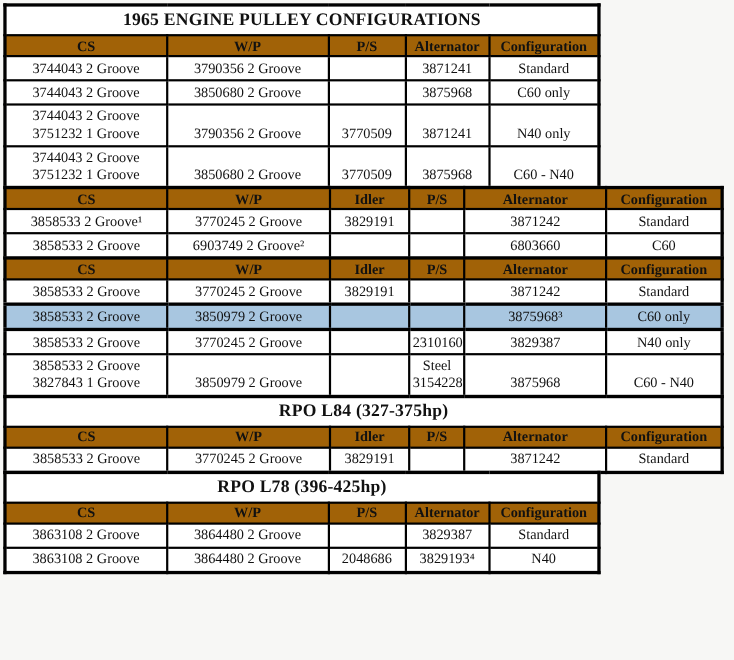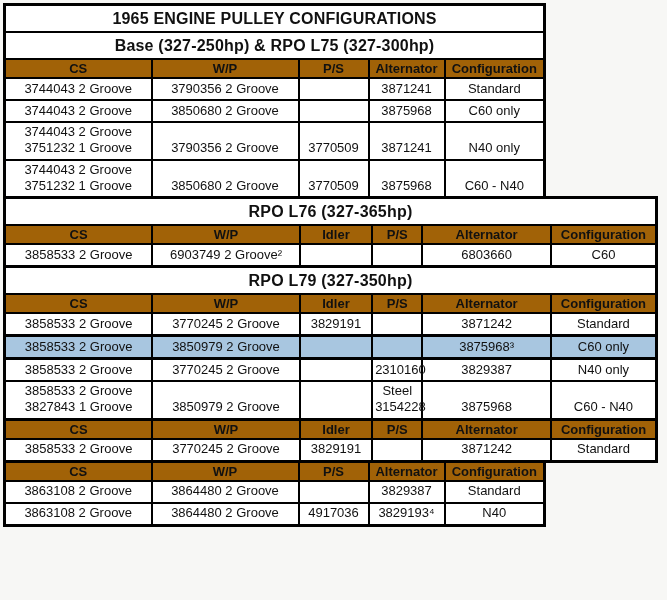--- a/index.html
+++ b/index.html
@@ -12,20 +12,21 @@
     height: 600px;
     font-family: "Liberation Sans", sans-serif;
     color: #111;
     padding: 3px 0 0 3px;
     box-sizing: border-box;
   }
   table.sec {
     border-collapse: collapse;
     table-layout: fixed;
     background: #fff;
+    font-family: Liberation Serif, serif;
   }
   table.sec + table.sec {
     margin-top: -3px;
   }
   table.sec, table.sec th, table.sec td {
     border: 2px solid #000;
   }
   table.sec {
     border-width: 3px;
   }
@@ -72,23 +73,20 @@
     <col style="width:147px">
       <col style="width:147px">
       <col style="width:70px">
     <col style="width:76px">
       <col style="width:100px">
   </colgroup>
   <thead>
     <tr>
       <th class="title-row" colspan="5">1965 ENGINE PULLEY CONFIGURATIONS</th>
     </tr>
-    <tr>
-      <th class="title-row" colspan="5">Base (327-250hp) &amp; RPO L75 (327-300hp)</th>
-    </tr>
     <tr class="cols">
         <th>CS</th>
         <th>W/P</th>
         <th>P/S</th>
         <th>Alternator</th>
         <th>Configuration</th>
       </tr>
   </thead>
   <tbody>
       <tr>
@@ -127,33 +125,38 @@
 <table class="sec w6">
   <colgroup>
     <col style="width:147px">
       <col style="width:147px">
       <col style="width:72px">
     <col style="width:50px">
       <col style="width:128px">
       <col style="width:105px">
   </colgroup>
   <thead>
-    <tr>
-      <th class="title-row" colspan="6">RPO L76 (327-365hp)</th>
-    </tr>
     <tr class="cols">
         <th>CS</th>
         <th>W/P</th>
         <th>Idler</th>
         <th>P/S</th>
         <th>Alternator</th>
         <th>Configuration</th>
       </tr>
   </thead>
   <tbody>
+      <tr>
+        <td>3858533  2 Groove¹</td>
+        <td>3770245  2 Groove</td>
+        <td>3829191</td>
+        <td></td>
+        <td>3871242</td>
+        <td>Standard</td>
+      </tr>
       <tr>
         <td>3858533  2 Groove</td>
         <td>6903749 2 Groove²</td>
         <td></td>
         <td></td>
         <td>6803660</td>
         <td>C60</td>
       </tr>
     </tbody>
 </table>
@@ -161,23 +164,20 @@
 <table class="sec w6">
   <colgroup>
     <col style="width:147px">
       <col style="width:147px">
       <col style="width:72px">
     <col style="width:50px">
       <col style="width:128px">
       <col style="width:105px">
   </colgroup>
   <thead>
-    <tr>
-      <th class="title-row" colspan="6">RPO L79 (327-350hp)</th>
-    </tr>
     <tr class="cols">
         <th>CS</th>
         <th>W/P</th>
         <th>Idler</th>
         <th>P/S</th>
         <th>Alternator</th>
         <th>Configuration</th>
       </tr>
   </thead>
   <tbody>
@@ -221,20 +221,23 @@
 <table class="sec w6">
   <colgroup>
     <col style="width:147px">
       <col style="width:147px">
       <col style="width:72px">
     <col style="width:50px">
       <col style="width:128px">
       <col style="width:105px">
   </colgroup>
   <thead>
+    <tr>
+      <th class="title-row" colspan="6">RPO L84 (327-375hp)</th>
+    </tr>
     <tr class="cols">
         <th>CS</th>
         <th>W/P</th>
         <th>Idler</th>
         <th>P/S</th>
         <th>Alternator</th>
         <th>Configuration</th>
       </tr>
   </thead>
   <tbody>
@@ -251,37 +254,40 @@
 
 <table class="sec w5">
   <colgroup>
     <col style="width:147px">
       <col style="width:147px">
       <col style="width:70px">
     <col style="width:76px">
       <col style="width:100px">
   </colgroup>
   <thead>
+    <tr>
+      <th class="title-row" colspan="5">RPO L78 (396-425hp)</th>
+    </tr>
     <tr class="cols">
         <th>CS</th>
         <th>W/P</th>
         <th>P/S</th>
         <th>Alternator</th>
         <th>Configuration</th>
       </tr>
   </thead>
   <tbody>
       <tr>
         <td>3863108 2 Groove</td>
         <td>3864480 2 Groove</td>
         <td></td>
         <td>3829387</td>
         <td>Standard</td>
       </tr>
       <tr>
         <td>3863108 2 Groove</td>
         <td>3864480 2 Groove</td>
-        <td>4917036</td>
+        <td>2048686</td>
         <td>3829193⁴</td>
         <td>N40</td>
       </tr>
     </tbody>
 </table>
 
 </body></html>

